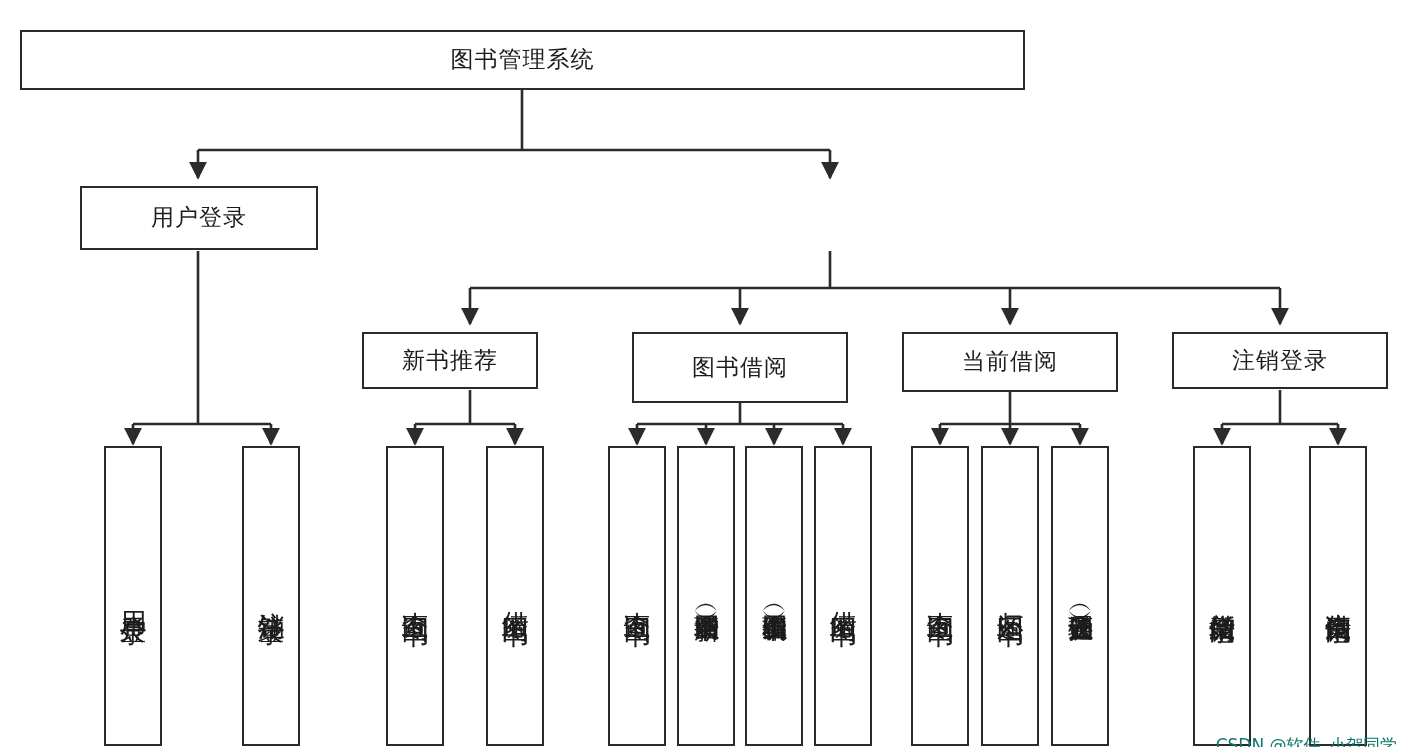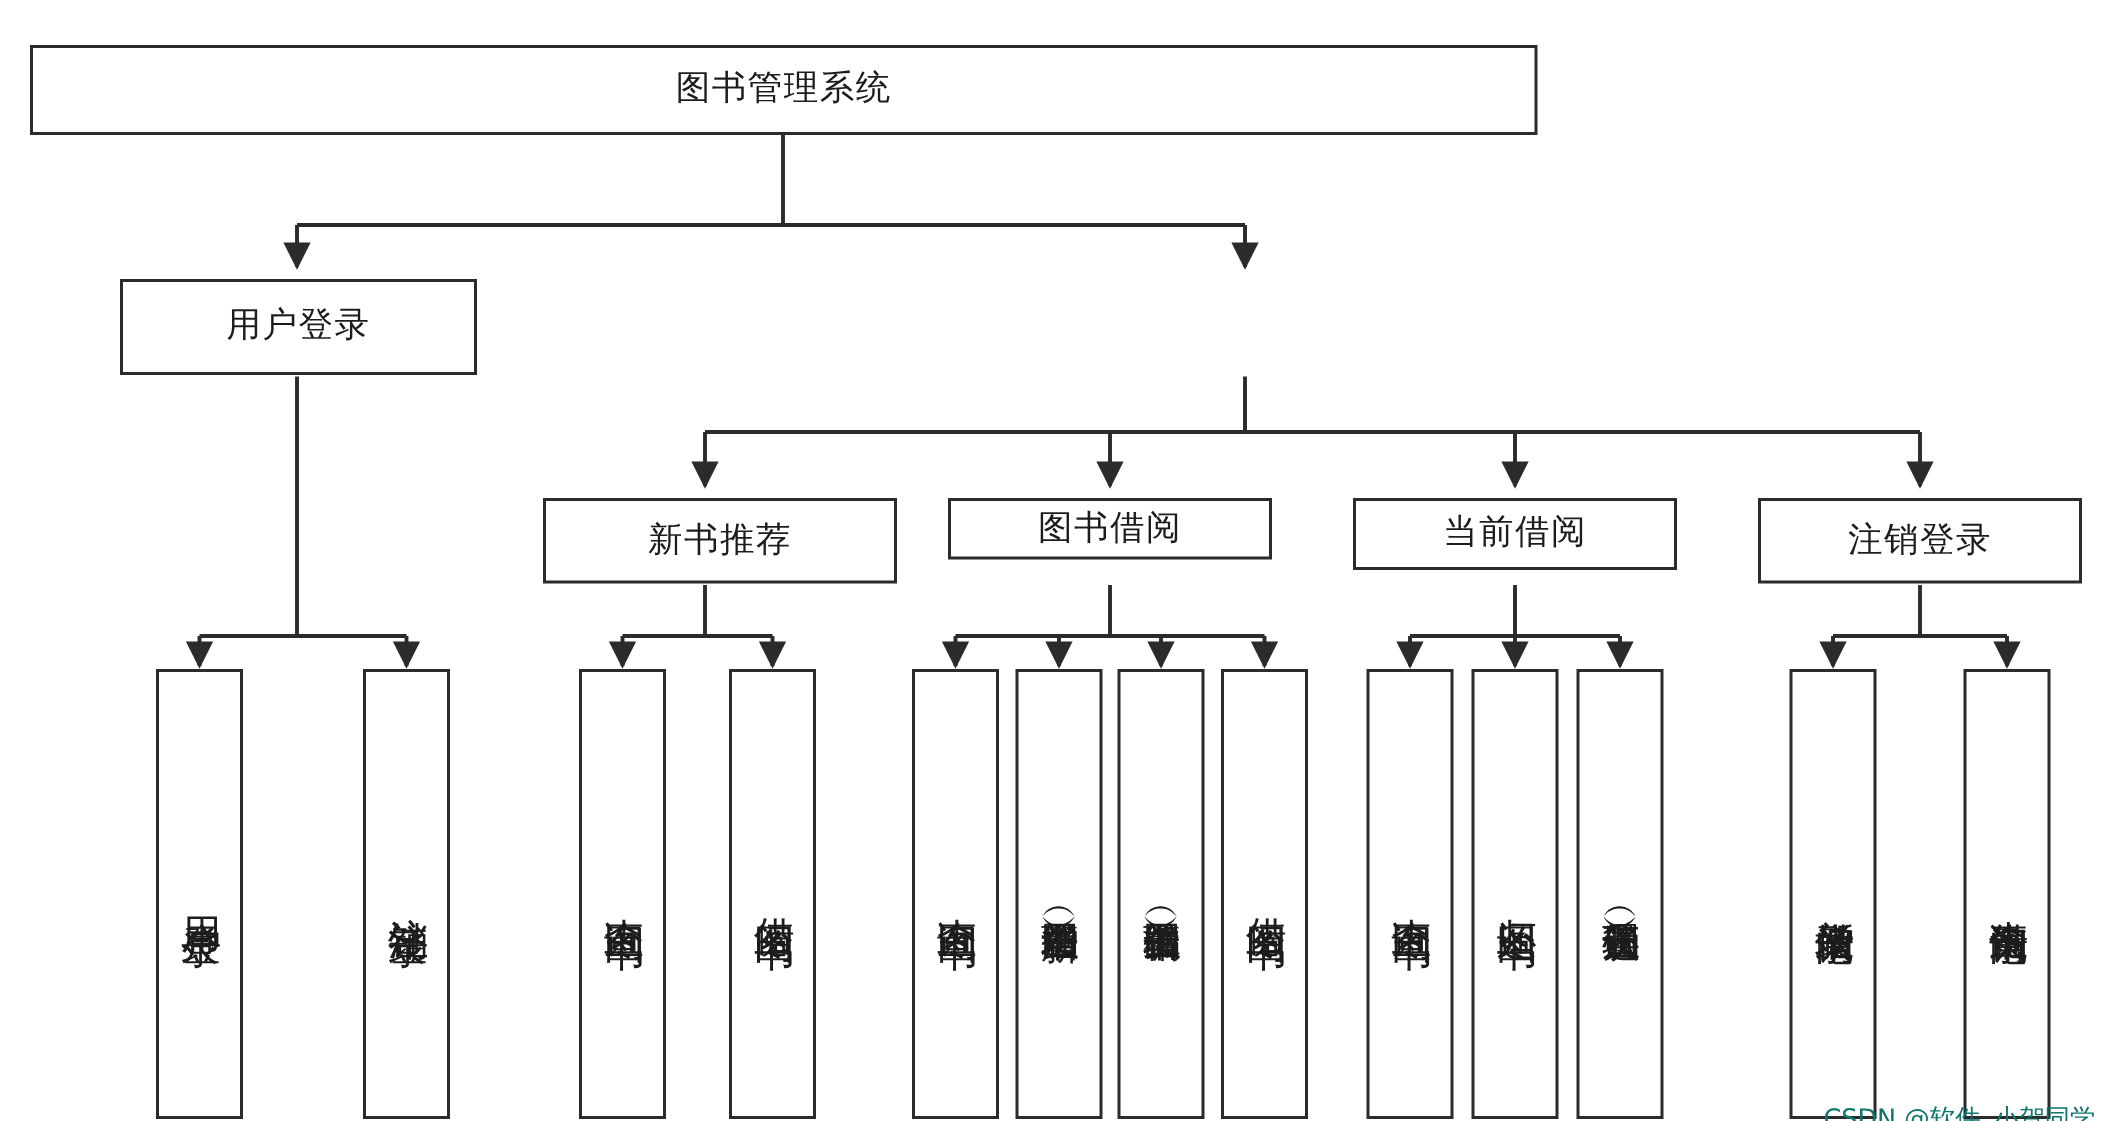--- a/index.html
+++ b/index.html
@@ -119,23 +119,23 @@
       <path d="M 1222 408 L 1338 408"></path>
       <path d="M 1222 408 L 1222 428" marker-end="url(#arrow)"></path>
       <path d="M 1338 408 L 1338 428" marker-end="url(#arrow)"></path>
     </g>
   </svg>
 
   <div class="node horiz" style="left:20px; top:14px; width:1005px; height:60px;">图书管理系统</div>
 
   <div class="node horiz" style="left:80px; top:170px; width:238px; height:64px;">用户登录</div>
 
-  <div class="node horiz" style="left:362px; top:316px; width:236px; height:57px;">新书推荐</div>
-  <div class="node horiz" style="left:632px; top:316px; width:216px; height:41px;">图书借阅</div>
-  <div class="node horiz" style="left:902px; top:316px; width:216px; height:48px;">当前借阅</div>
+  <div class="node horiz" style="left:362px; top:316px; width:176px; height:57px;">新书推荐</div>
+  <div class="node horiz" style="left:632px; top:316px; width:216px; height:71px;">图书借阅</div>
+  <div class="node horiz" style="left:902px; top:316px; width:216px; height:60px;">当前借阅</div>
   <div class="node horiz" style="left:1172px; top:316px; width:216px; height:57px;">注销登录</div>
 
   <div class="node vert" style="left:104px; top:430px; width:58px; height:300px;">
     <span class="vtext">用户登录</span>
   </div>
   <div class="node vert" style="left:242px; top:430px; width:58px; height:300px;">
     <span class="vtext">注销登录</span>
   </div>
 
   <div class="node vert" style="left:386px; top:430px; width:58px; height:300px;">

